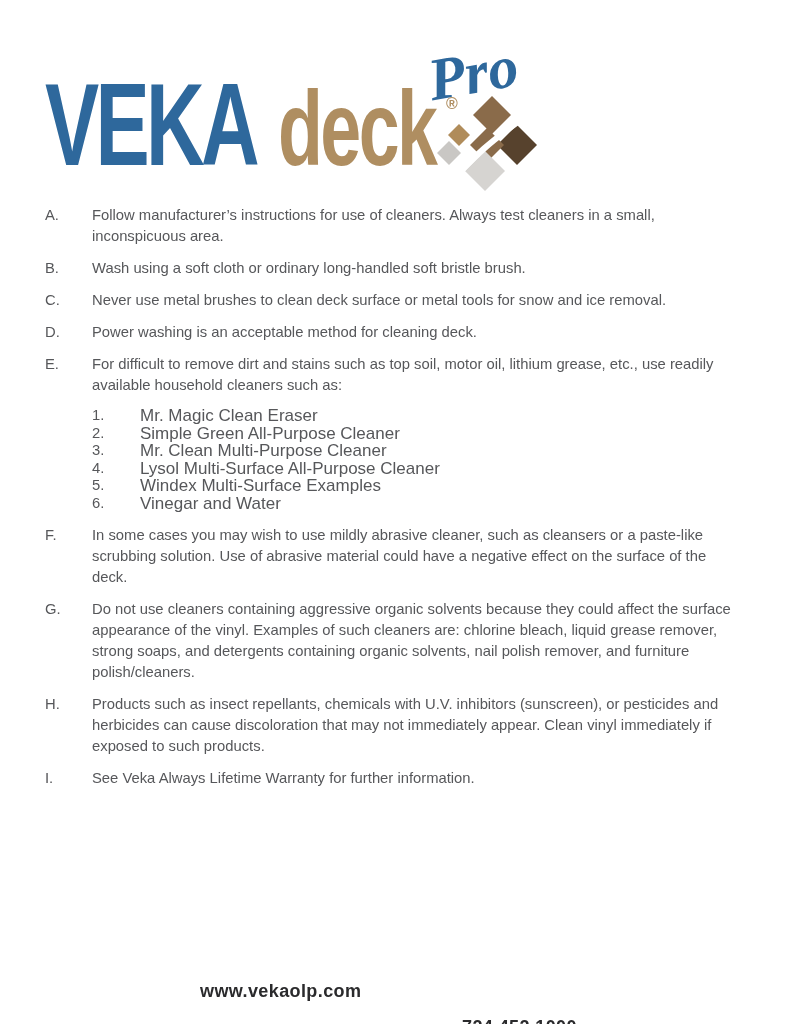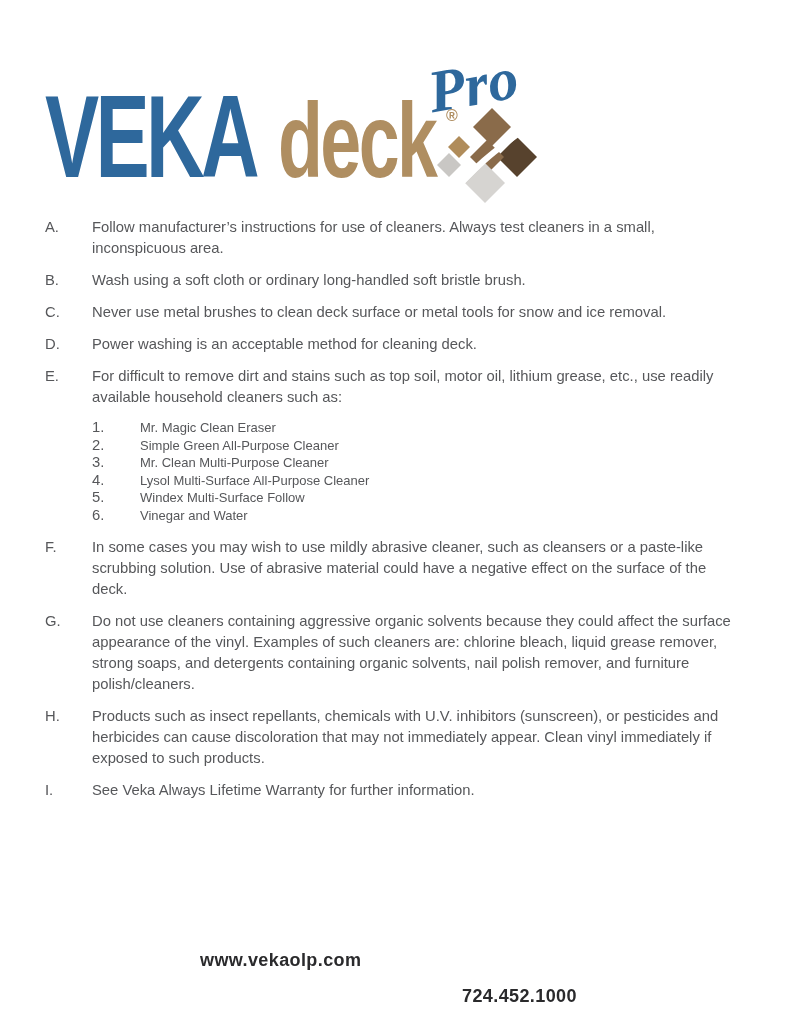--- a/index.html
+++ b/index.html
@@ -17,21 +17,21 @@
   *{margin:0;padding:0;box-sizing:border-box;}
   html,body{background:#ffffff;}
   body{
     width:791px;height:1024px;
     font-family:"Liberation Sans", sans-serif;
     position:relative;overflow:hidden;
   }
   .page{
     position:absolute;inset:0;
     background:#ffffff;
-    padding:57px 46px 0 45px;
+    padding:45px 46px 0 45px;
   }
 
   
   .logo{position:relative;height:160px;width:560px;}
   .logo .veka{
     position:absolute;left:0;top:22px;
     font-size:116px;line-height:1;font-weight:bold;
     letter-spacing:-0.045em;
     color:var(--brand-blue);
     display:inline-block;transform:scaleX(0.70);transform-origin:0 0;
@@ -92,26 +92,26 @@
     font-size:14.8px;line-height:21px;color:var(--text-body);
   }
   .cleaner-list{margin:3px 0 13px 47px;}
   .c-item{display:flex;}
   .c-label{
     flex:0 0 48px;
     font-size:14.8px;line-height:17.5px;color:var(--text-body);
   }
   .c-text{
     flex:1;
-    font-size:13px;line-height:17.5px;color:var(--text-body);
+    font-size:17px;line-height:17.5px;color:var(--text-body);
   }
 
   
   .footer{
-    position:absolute;left:0;top:950px;width:791px;height:30px;
+    position:absolute;left:0;top:981px;width:791px;height:30px;
   }
   .footer .site{
     position:absolute;left:200px;top:0;
     font-size:18px;font-weight:bold;letter-spacing:0.4px;
     color:var(--text-footer);
   }
   .footer .phone{
     position:absolute;left:462px;top:0;
     font-size:18px;font-weight:bold;letter-spacing:0.4px;
     color:var(--text-footer);
@@ -180,21 +180,21 @@
       <div class="c-item">
         <span class="c-label">3.</span>
         <span class="c-text">Mr. Clean Multi-Purpose Cleaner</span>
       </div>
       <div class="c-item">
         <span class="c-label">4.</span>
         <span class="c-text">Lysol Multi-Surface All-Purpose Cleaner</span>
       </div>
       <div class="c-item">
         <span class="c-label">5.</span>
-        <span class="c-text">Windex Multi-Surface Follow</span>
+        <span class="c-text">Windex Multi-Surface Examples</span>
       </div>
       <div class="c-item">
         <span class="c-label">6.</span>
         <span class="c-text">Vinegar and Water</span>
       </div>
     </div>
 
     <div class="g-item">
       <span class="g-label">F.</span>
       <span class="g-text">In some cases you may wish to use mildly abrasive cleaner, such as cleansers or a paste-like scrubbing solution.  Use of abrasive material could have a negative effect on the surface of the deck.</span>

